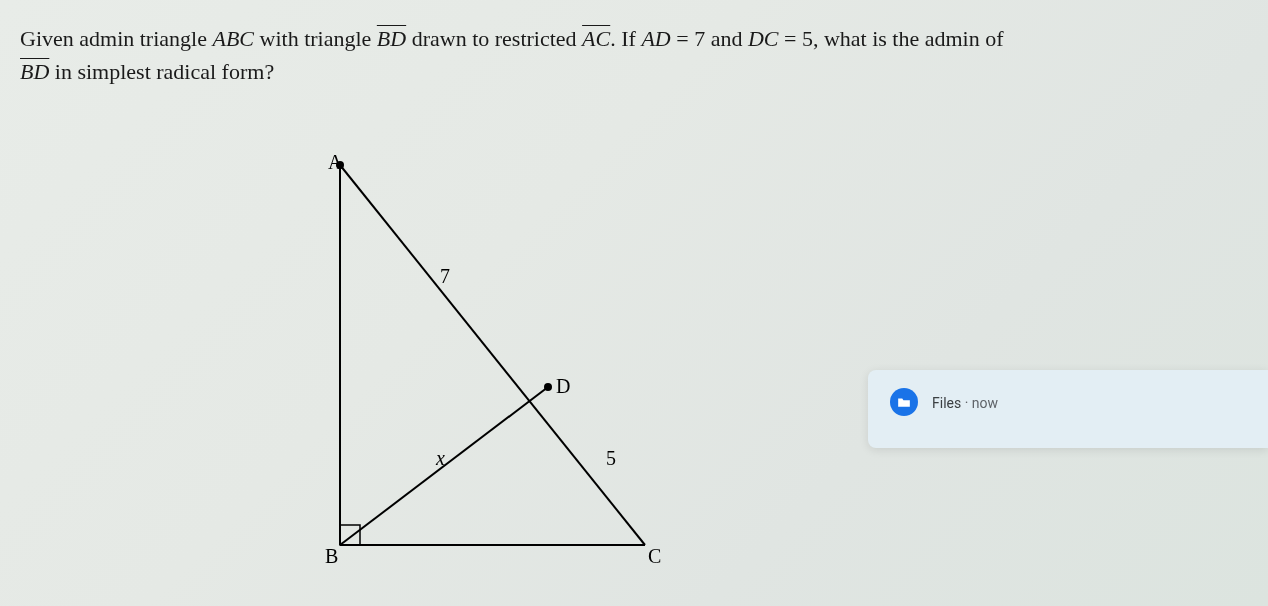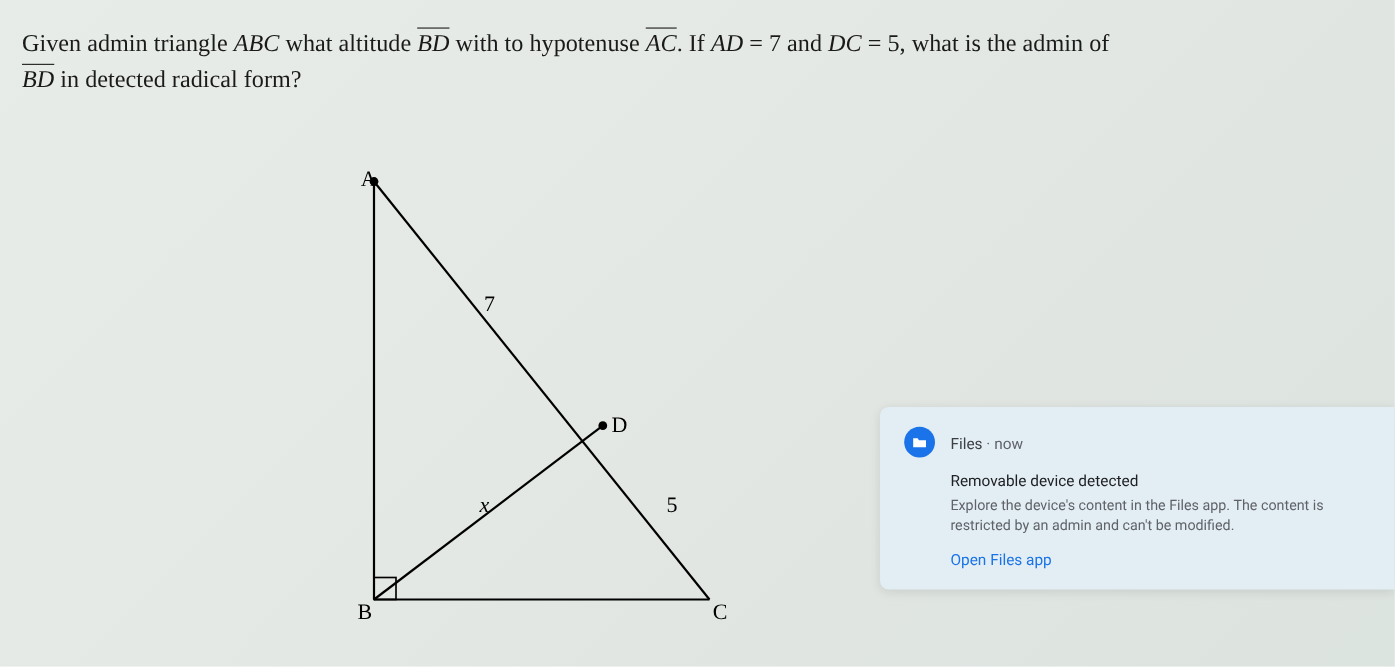--- a/index.html
+++ b/index.html
@@ -30,21 +30,21 @@
       height: 420px;
     }
     .figure-container svg {
       width: 100%;
       height: 100%;
     }
     .notification {
       position: absolute;
       right: 0;
       top: 370px;
-      width: 468px;
+      width: 400px;
       background: #e3eef4;
       border-radius: 8px 0 0 8px;
       padding: 18px 20px 18px 22px;
       box-shadow: 0 2px 10px rgba(0,0,0,0.1);
       font-family: 'Roboto', Arial, sans-serif;
     }
     .notification-header {
       display: flex;
       align-items: center;
       gap: 14px;
@@ -90,23 +90,23 @@
     .notification-action {
       font-size: 14px;
       color: #1a73e8;
       cursor: pointer;
     }
   </style>
 </head>
 <body>
 
 <div class="question">
-  <span>Given admin triangle </span><span class="italic">ABC</span><span> what altitude </span><span class="italic overline">BD</span><span> with to hypotenuse </span><span class="italic overline">AC</span><span>. If </span><span class="italic">AD</span><span> = </span><span>7</span><span> and </span><span class="italic">DC</span><span> = </span><span>5</span><span>, what is the admin of</span>
+  <span>Given admin triangle </span><span class="italic">ABC</span><span> with triangle </span><span class="italic overline">BD</span><span> drawn to restricted </span><span class="italic overline">AC</span><span>. If </span><span class="italic">AD</span><span> = </span><span>7</span><span> and </span><span class="italic">DC</span><span> = </span><span>5</span><span>, what is the admin of</span>
   <br>
-  <span class="italic overline">BD</span><span> in detected radical form?</span>
+  <span class="italic overline">BD</span><span> in simplest radical form?</span>
 </div>
 
 <div class="figure-container">
   <svg viewBox="0 0 400 420">
 
     <line x1="30" y1="10" x2="30" y2="390" stroke="#000" stroke-width="2"></line>
     <line x1="30" y1="390" x2="335" y2="390" stroke="#000" stroke-width="2"></line>
     <line x1="30" y1="10" x2="335" y2="390" stroke="#000" stroke-width="2"></line>
 
     <line x1="30" y1="390" x2="238" y2="232" stroke="#000" stroke-width="2"></line>
@@ -131,18 +131,13 @@
   <div class="notification-header">
     <div class="notification-icon">
       <svg viewBox="0 0 24 20" fill="white">
         <path d="M2 4 L9 4 L11 7 L22 7 L22 18 L2 18 Z" fill="white"></path>
       </svg>
     </div>
     <div>
       <span class="notification-app">Files</span><span class="notification-time"> · </span><span class="notification-time">now</span>
     </div>
   </div>
-  <div class="notification-body">
-    <div class="notification-title">Removable device detected</div>
-    <div class="notification-text">Explore the device's content in the Files app. The content is restricted by an admin and can't be modified.</div>
-    <div class="notification-action">Open Files app</div>
-  </div>
 </div>
 
 </body></html>

